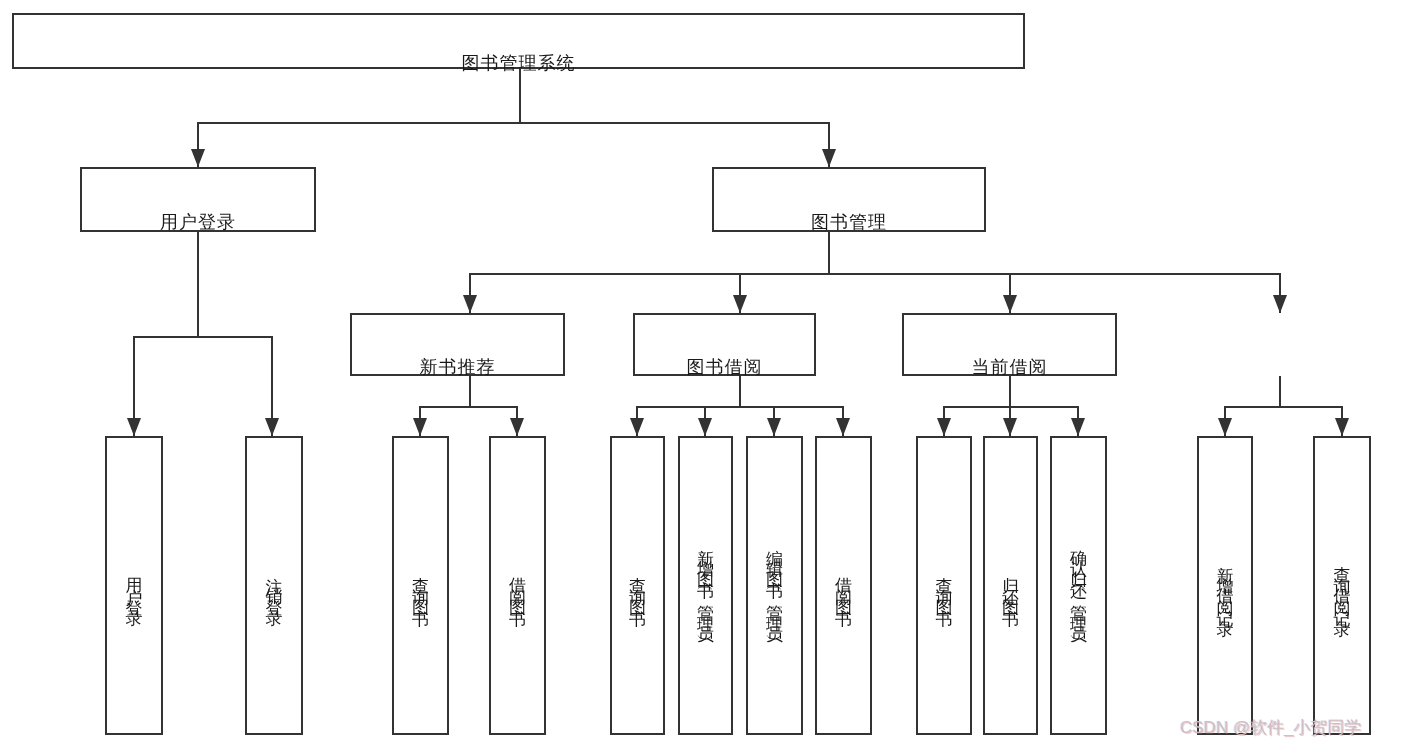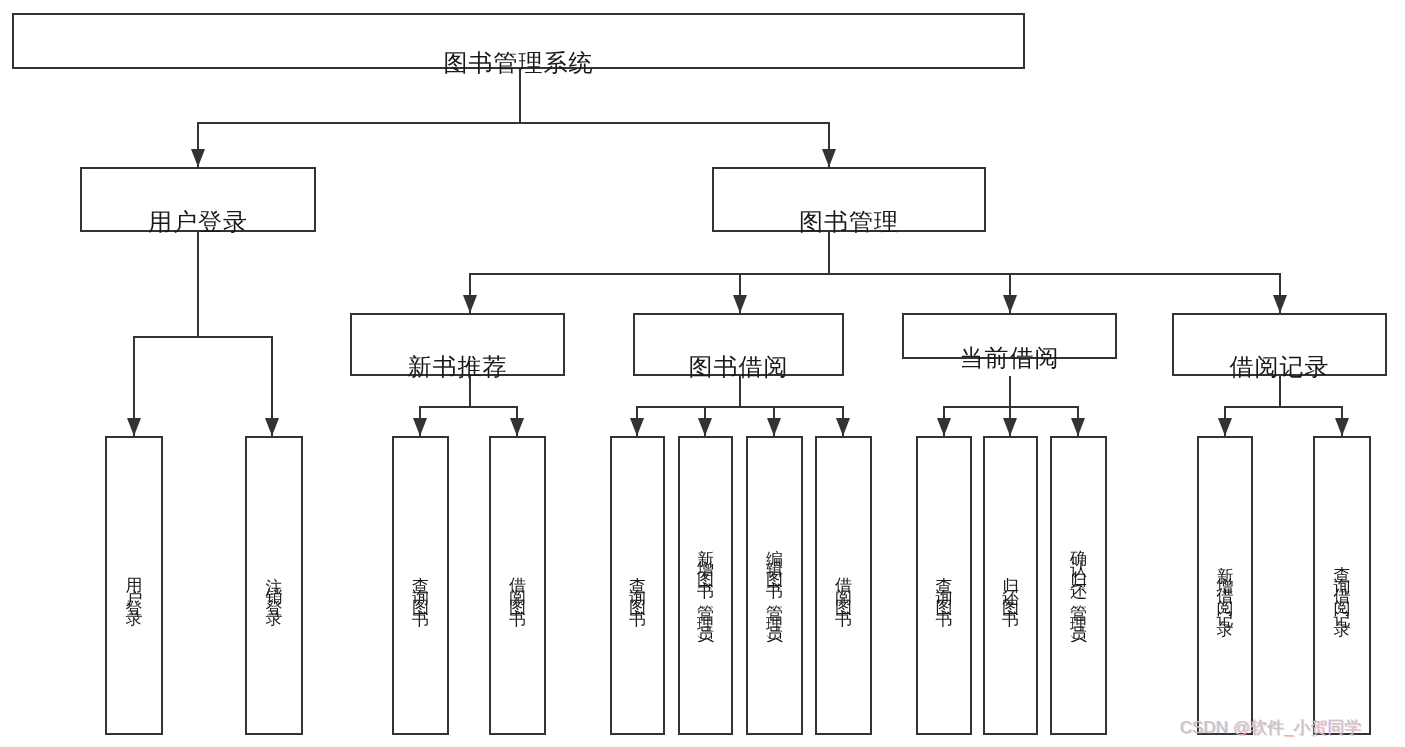--- a/index.html
+++ b/index.html
@@ -14,21 +14,21 @@
     font-family:"Liberation Sans", sans-serif;
     overflow:hidden;position:relative;
   }
   .stage{position:absolute;left:0;top:0;width:1405px;height:747px;}
   .box{
     position:absolute;box-sizing:border-box;
     border:2px solid var(--line);background:#fff;
     display:flex;align-items:center;justify-content:center;
   }
   .box .h-label{
-    font-size:24px;color:var(--text);letter-spacing:1px;white-space:nowrap;margin-top:44px;
+    font-size:18px;color:var(--text);letter-spacing:1px;white-space:nowrap;margin-top:44px;
   }
   .leaf .v-label{
     writing-mode:vertical-rl;text-orientation:mixed;
     font-size:17px;color:var(--text);letter-spacing:11px;
     white-space:nowrap;line-height:1;
   }
   .vline{position:absolute;width:2px;background:var(--line);}
   .hline{position:absolute;height:2px;background:var(--line);}
   .arrow{
     position:absolute;width:0;height:0;
@@ -55,31 +55,28 @@
   </div>
 
   <div class="box" style="left:712px;top:167px;width:274px;height:65px;">
     <span class="h-label">图书管理</span>
   </div>
 
   <div class="box" style="left:350px;top:313px;width:215px;height:63px;">
     <span class="h-label">新书推荐</span>
   </div>
 
-  <div class="box" style="left:633px;top:313px;width:211px;height:63px;">
+  <div class="box" style="left:633px;top:313px;width:183px;height:63px;">
     <span class="h-label">图书借阅</span>
   </div>
 
-  <div class="box" style="left:902px;top:313px;width:215px;height:46px;">
+  <div class="box" style="left:902px;top:313px;width:215px;height:63px;">
     <span class="h-label">当前借阅</span>
   </div>
 
-  <div class="box" style="left:1172px;top:313px;width:215px;height:63px;">
-    <span class="h-label">借阅记录</span>
-  </div>
 
   <div class="box leaf" style="left:105px;top:436px;width:58px;height:299px;">
     <span class="v-label">用户登录</span>
   </div>
 
   <div class="box leaf" style="left:245px;top:436px;width:58px;height:299px;">
     <span class="v-label">注销登录</span>
   </div>
 
   <div class="box leaf" style="left:392px;top:436px;width:57px;height:299px;">

